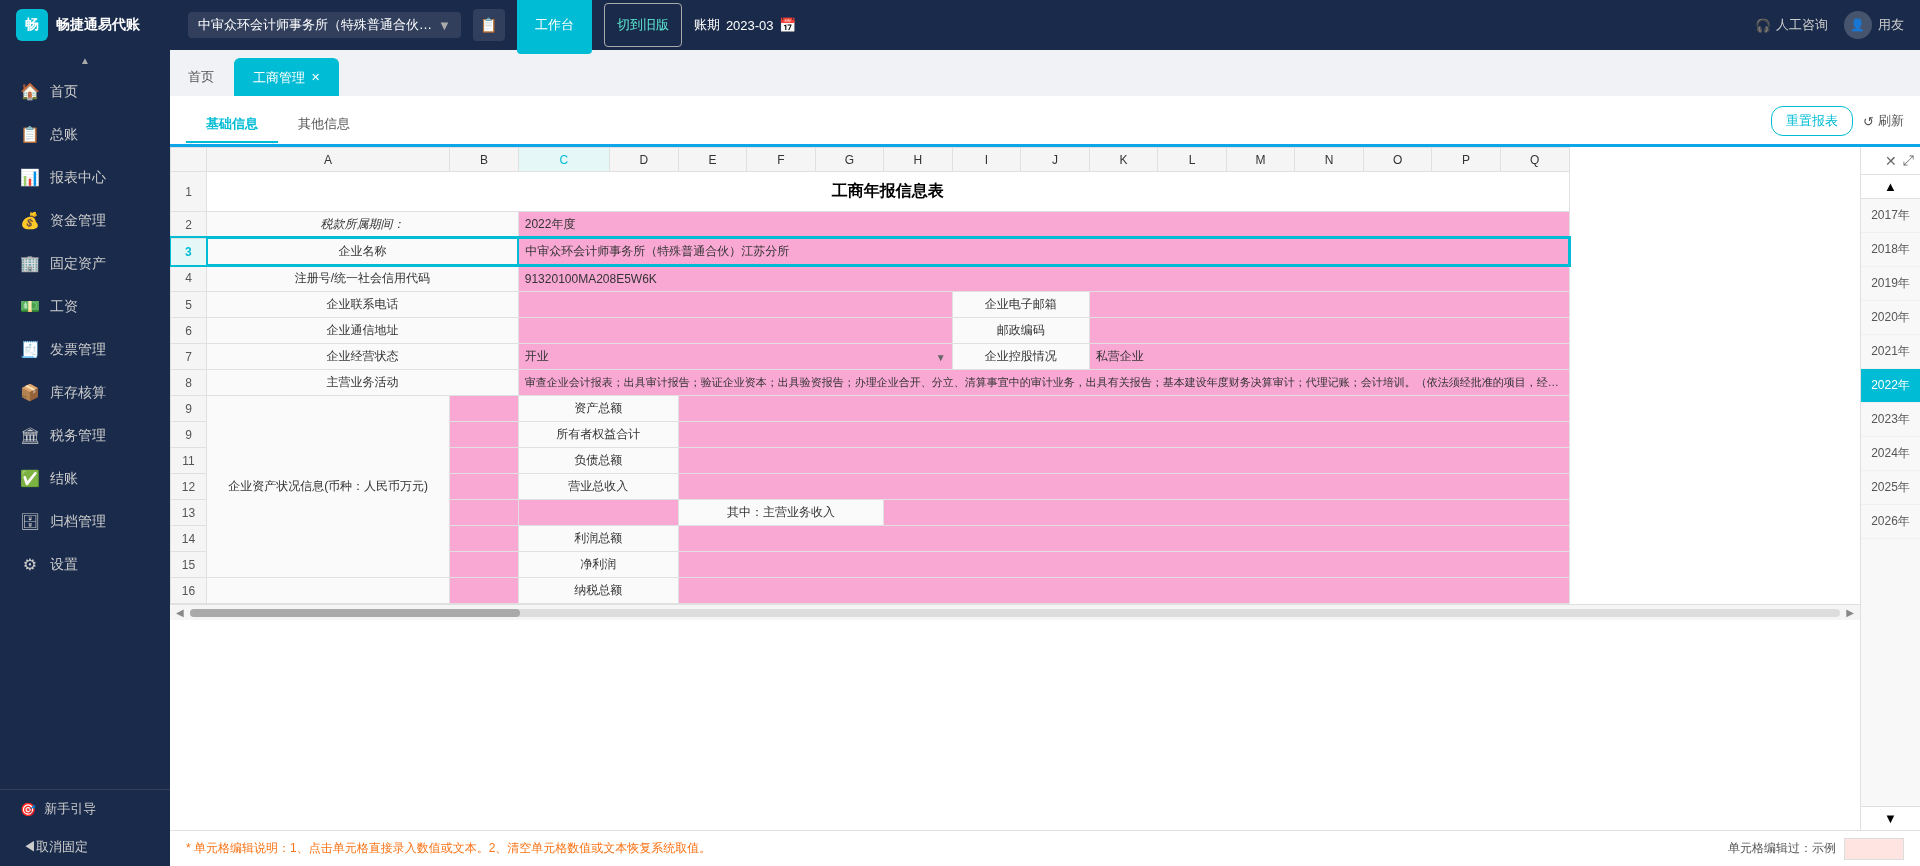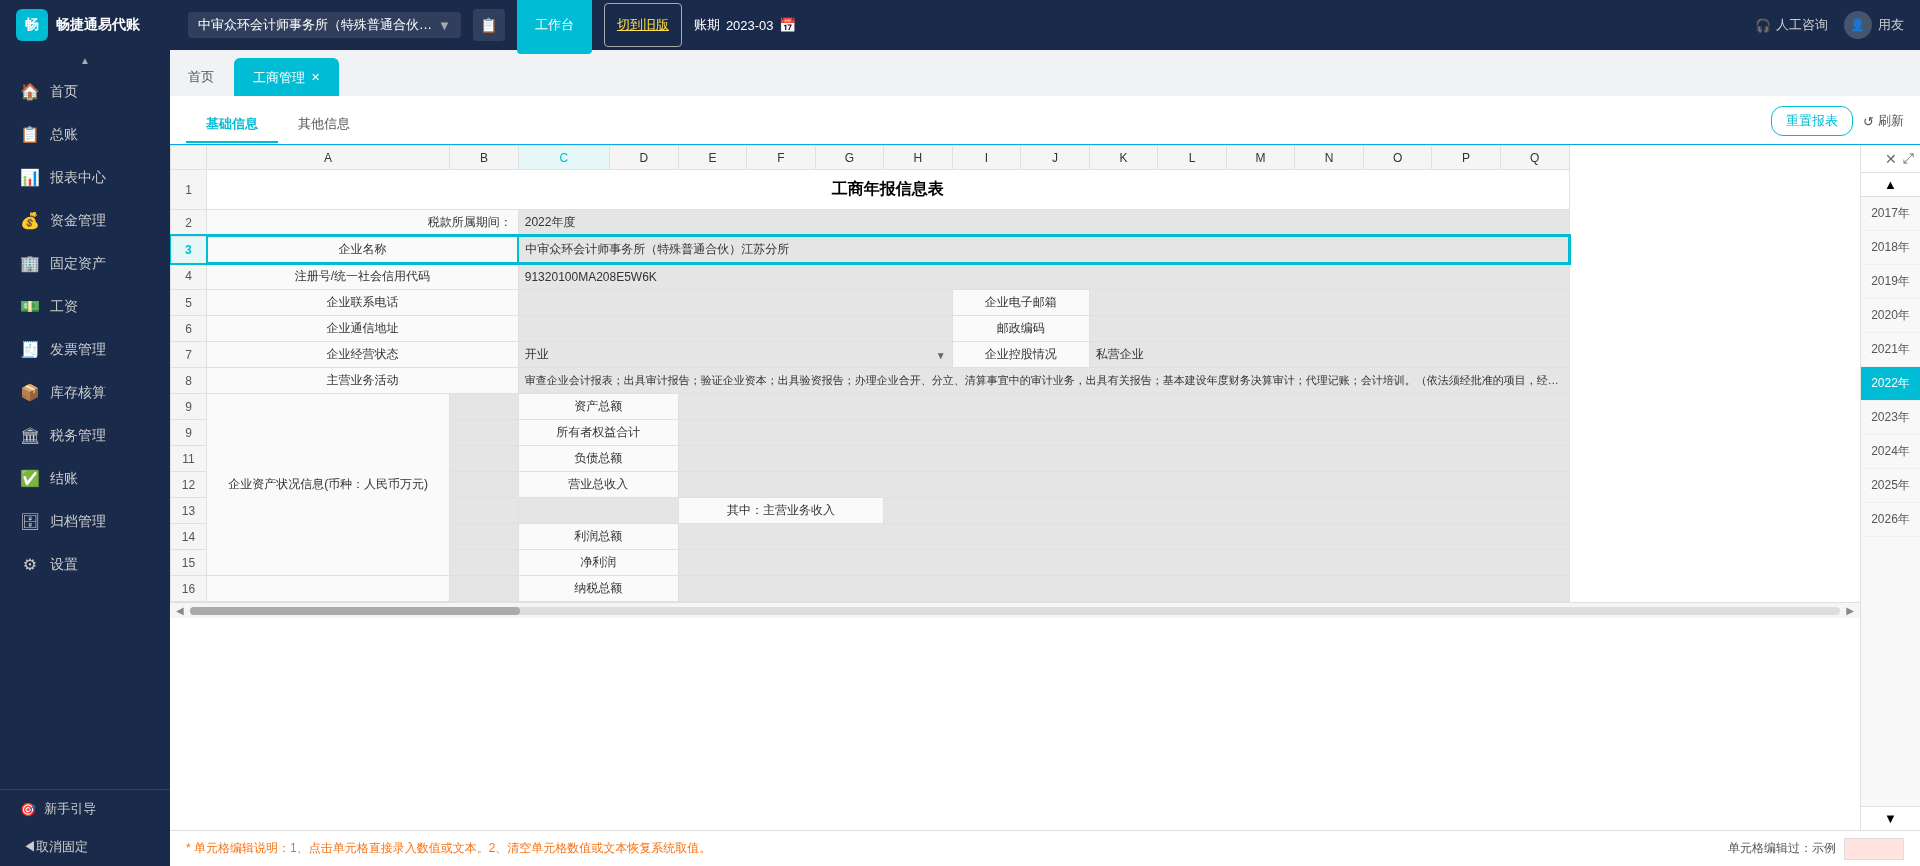--- a/index.html
+++ b/index.html
@@ -54,25 +54,24 @@
       border: none;
       border-radius: 4px;
       padding: 20px 18px;
       font-size: 13px;
       cursor: pointer;
     }
     .old-version-btn {
       background: transparent;
       border: 1px solid #aaa;
       border-radius: 4px;
-      color: #fde047;
+      color: #5eead4;
       padding: 12px 12px;
       font-size: 13px;
       cursor: pointer;
-      text-decoration: underline;
     }
     .period-area {
       display: flex; align-items: center; gap: 6px;
       color: white; font-size: 13px;
     }
     .calendar-icon { color: #aaa; font-size: 14px; }
     .header-right {
       margin-left: auto;
       display: flex; align-items: center; gap: 16px;
       color: #ccc; font-size: 13px;
@@ -173,21 +172,21 @@
       flex-direction: column;
       overflow: hidden;
       position: relative;
     }
 
     
     .inner-tabs {
       display: flex;
       align-items: center;
       padding: 10px 16px 0;
-      border-bottom: 1px solid #0ea5e9;
+      border-bottom: 3px solid #0ea5e9;
       gap: 0;
     }
     .inner-tab {
       padding: 8px 20px;
       font-size: 13px;
       cursor: pointer;
       color: #555;
       border-bottom: 2px solid transparent;
     }
     .inner-tab.active {
@@ -291,21 +290,21 @@
       color: #555;
       font-size: 12px;
       width: 36px;
     }
     .label-cell {
       text-align: center;
       background: #fafafa;
       color: #333;
     }
     .value-cell {
-      background: #e5e5e5;
+      background: #f9a8d4;
       color: #333;
       margin-top: 12px;
     }
     .dropdown-cell {
       position: relative;
     }
     .dropdown-arrow {
       position: absolute;
       right: 6px;
       top: 50%;
@@ -510,21 +509,21 @@
           </thead>
           <tbody>
 
             <tr>
               <td class="row-num">1</td>
               <td colspan="17" style="text-align:center; font-size:16px; font-weight:bold; height:40px; background:white;">工商年报信息表</td>
             </tr>
 
             <tr>
               <td class="row-num">2</td>
-              <td colspan="2" class="label-cell" style="text-align:right;">税款所属期间：</td>
+              <td colspan="2" class="label-cell" style="text-align:center;font-style:italic;">税款所属期间：</td>
               <td colspan="15" class="value-cell">2022年度</td>
             </tr>
 
             <tr style="outline: 2px solid #00bcd4;">
               <td class="row-num" style="background:#e6f7f7; color:#00bcd4; font-weight:bold;">3</td>
               <td colspan="2" class="label-cell" style="border:2px solid #00bcd4;">企业名称</td>
               <td colspan="15" class="value-cell" style="border:2px solid #00bcd4;">中审众环会计师事务所（特殊普通合伙）江苏分所</td>
             </tr>
 
             <tr>

